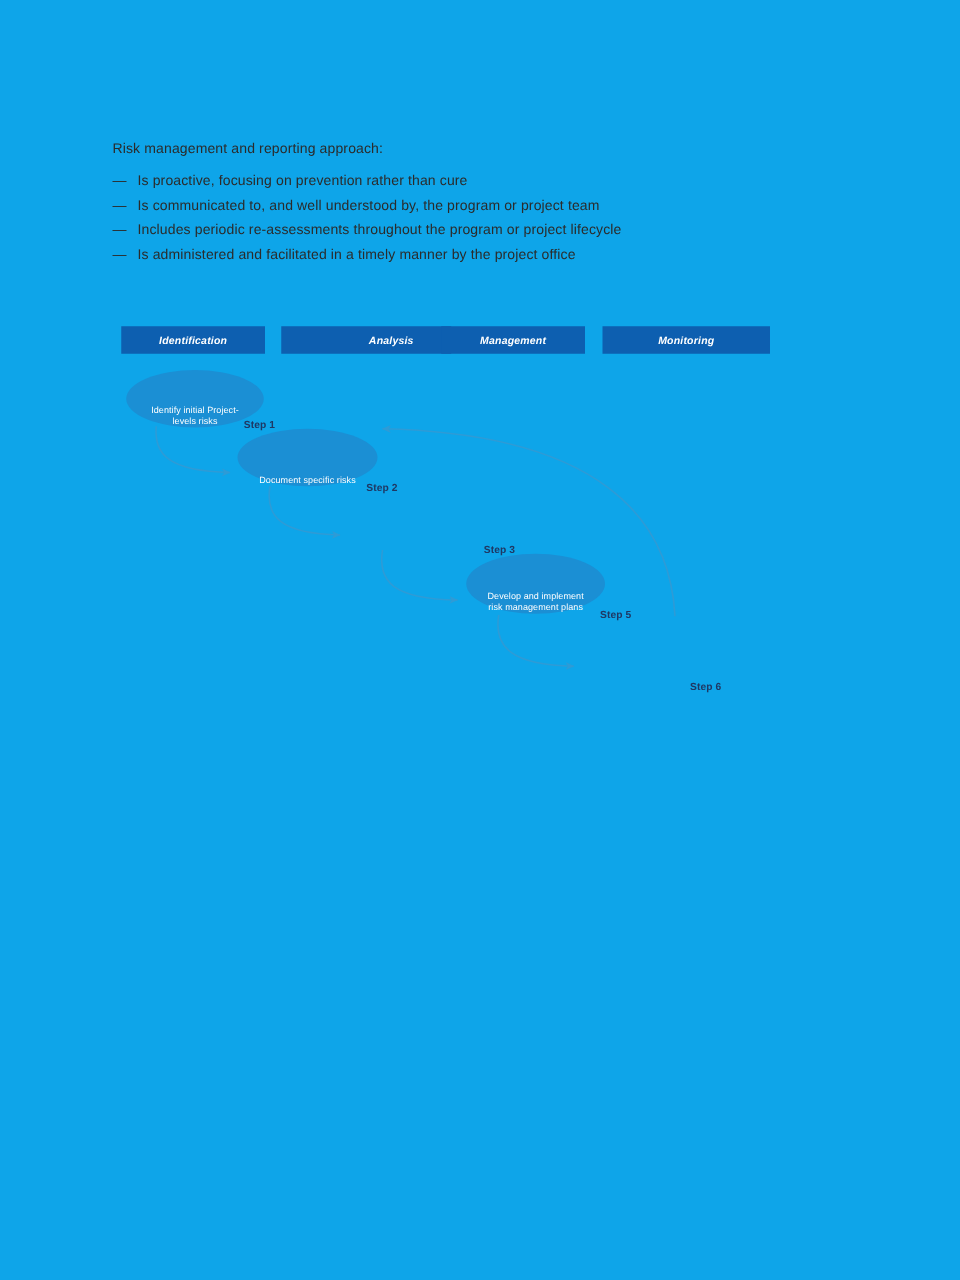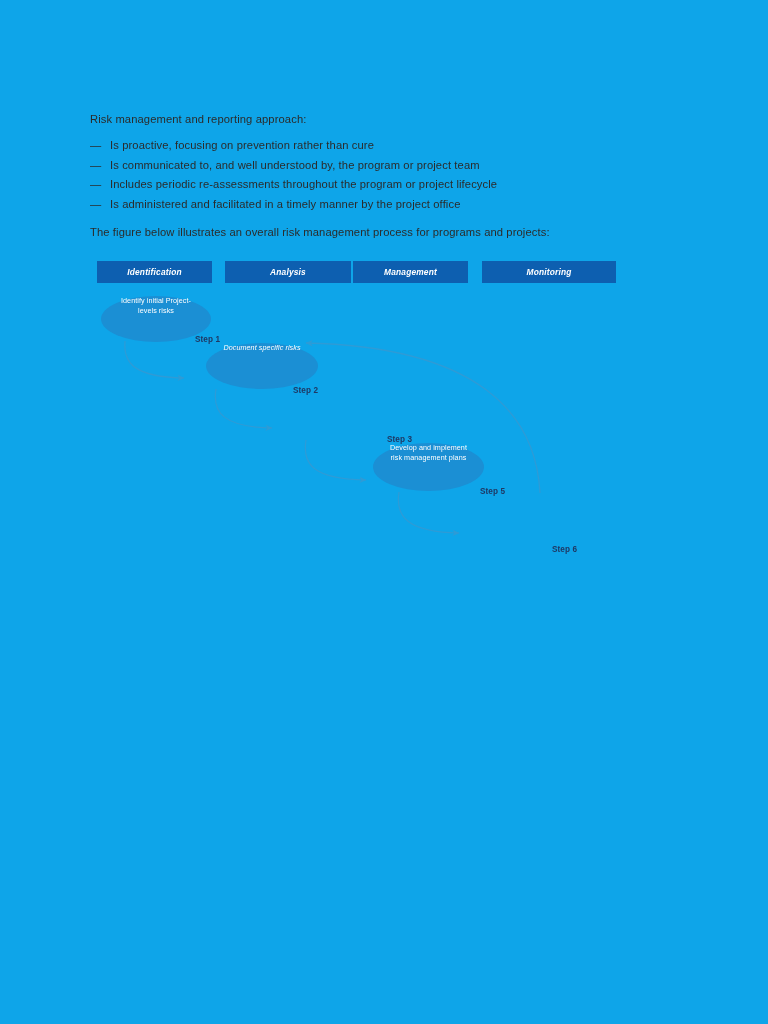--- a/index.html
+++ b/index.html
@@ -88,43 +88,43 @@
     font-style: italic;
   }
   .phase-bar span {
     color: #ffffff;
     font-size: 8.4px;
     font-weight: bold;
     letter-spacing: 0.02em;
     white-space: nowrap;
   }
   .pb0 { left: 7px;   width: 115px; top: 6px; }
-  .pb1 { left: 135px; width: 126px; top: 6px; }
+  .pb1 { left: 135px; width: 96px; top: 6px; padding-left: 40px; }
   .pb2 { left: 263px; width: 115px; top: 6px; }
   .pb3 { left: 392px; width: 134px; top: 6px; }
 
   .node {
     position: absolute;
     border-radius: 50%;
     background: #1b8fd4;
     display: flex;
-    align-items: flex-start;
+    align-items: flex-end;
     justify-content: center;
     text-align: center;
     box-sizing: border-box;
   }
   .node-label {
     color: #ffffff;
     font-size: 7.2px;
     line-height: 9.6px;
     padding: 0 12px;
     letter-spacing: 0.01em;
   }
   .n0 { left: 11px;  top: 41px;  width: 110px; height: 46px; }
-  .n1 { left: 116px; top: 88px;  width: 112px; height: 46px; font-style: italic; }
+  .n1 { left: 100px; top: 88px;  width: 112px; height: 46px; }
   .n2 { left: 190px; top: 139px; width: 110px; height: 46px; }
   .n3 { left: 283px; top: 188px; width: 111px; height: 48px; }
   .n4 { left: 375px; top: 240px; width: 113px; height: 47px; }
 
   .step-tag {
     position: absolute;
     color: #1f3864;
     font-size: 8.2px;
     font-weight: bold;
     letter-spacing: 0.01em;
@@ -164,21 +164,20 @@
     <div class="bullet-row">
       <span class="bullet-dash">—</span>
       <span class="bullet-text">Includes periodic re-assessments throughout the program or project lifecycle</span>
     </div>
     <div class="bullet-row">
       <span class="bullet-dash">—</span>
       <span class="bullet-text">Is administered and facilitated in a timely manner by the project office</span>
     </div>
   </div>
 
-  <div class="caption">The figure below illustrates an overall risk management process for programs and projects:</div>
 
   <div class="figure">
 
     <div class="phase-bar pb0">
       <span>Identification</span>
     </div>
     <div class="phase-bar pb1">
       <span>Analysis</span>
     </div>
     <div class="phase-bar pb2">

